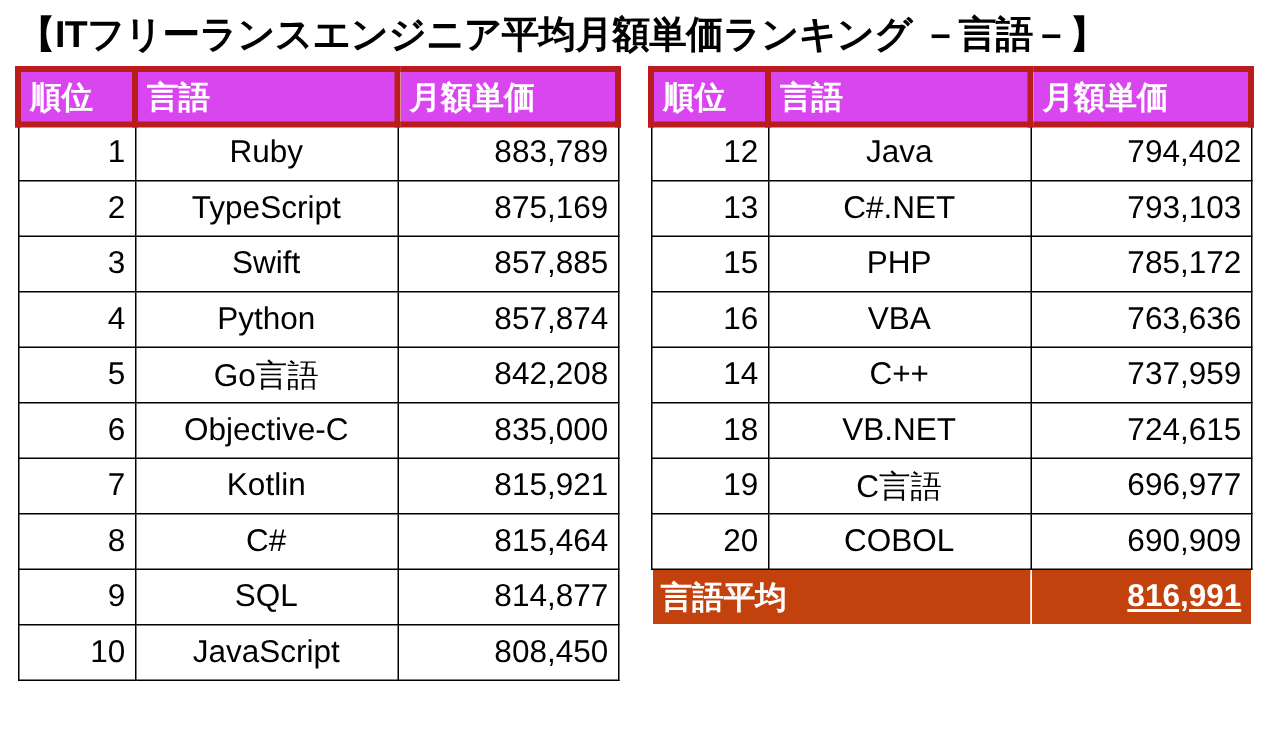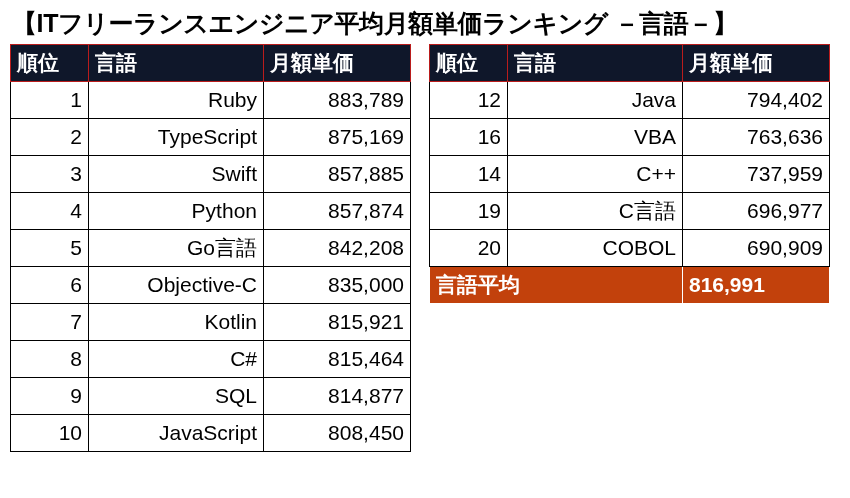--- a/index.html
+++ b/index.html
@@ -45,45 +45,46 @@
   th, td {
     border: 1px solid #000000;
     font-size: 21px;
     height: 37px;
     padding: 0 6px;
     box-sizing: border-box;
     white-space: nowrap;
     overflow: hidden;
   }
   thead th {
-    background: #0f172a;
+    background: #d946ef;
     color: #ffffff;
     font-weight: bold;
-    border: 1px solid #b91c1c;
+    border: 4px solid #b91c1c;
   }
   thead th.c-rank { width: 78px; text-align: left; }
   thead th.c-lang { width: 175px; text-align: left; font-family: Liberation Mono, monospace; }
   thead th.c-price { width: 147px; text-align: left; }
 
   tbody td.c-rank { width: 78px; text-align: right; }
-  tbody td.c-lang { width: 175px; text-align: right; }
+  tbody td.c-lang { width: 175px; text-align: center; }
   tbody td.c-price { width: 147px; text-align: right; margin-top: 20px; }
 
   .avg-row td {
     background: #c2410c;
     color: #ffffff;
     font-weight: bold;
     border: 1px solid #ffffff;
     height: 37px;
   }
   .avg-row td.avg-label {
     text-align: left;
   }
   .avg-row td.avg-value {
-    text-align: left;
+    text-align: right;
+    text-decoration: underline;
   }
   .spacer-row td {
     border: none;
     height: 37px;
     background: transparent;
   }
 </style>
 </head>
 <body>
 
@@ -168,30 +169,45 @@
           <th class="c-price">月額単価</th>
         </tr>
       </thead>
       <tbody>
         <tr>
           <td class="c-rank">12</td>
           <td class="c-lang">Java</td>
           <td class="c-price">794,402</td>
         </tr>
         <tr>
+          <td class="c-rank">13</td>
+          <td class="c-lang">C#.NET</td>
+          <td class="c-price">793,103</td>
+        </tr>
+        <tr>
+          <td class="c-rank">15</td>
+          <td class="c-lang">PHP</td>
+          <td class="c-price">785,172</td>
+        </tr>
+        <tr>
           <td class="c-rank">16</td>
           <td class="c-lang">VBA</td>
           <td class="c-price">763,636</td>
         </tr>
         <tr>
           <td class="c-rank">14</td>
           <td class="c-lang">C++</td>
           <td class="c-price">737,959</td>
         </tr>
         <tr>
+          <td class="c-rank">18</td>
+          <td class="c-lang">VB.NET</td>
+          <td class="c-price">724,615</td>
+        </tr>
+        <tr>
           <td class="c-rank">19</td>
           <td class="c-lang">C言語</td>
           <td class="c-price">696,977</td>
         </tr>
         <tr>
           <td class="c-rank">20</td>
           <td class="c-lang">COBOL</td>
           <td class="c-price">690,909</td>
         </tr>
         <tr class="avg-row">

